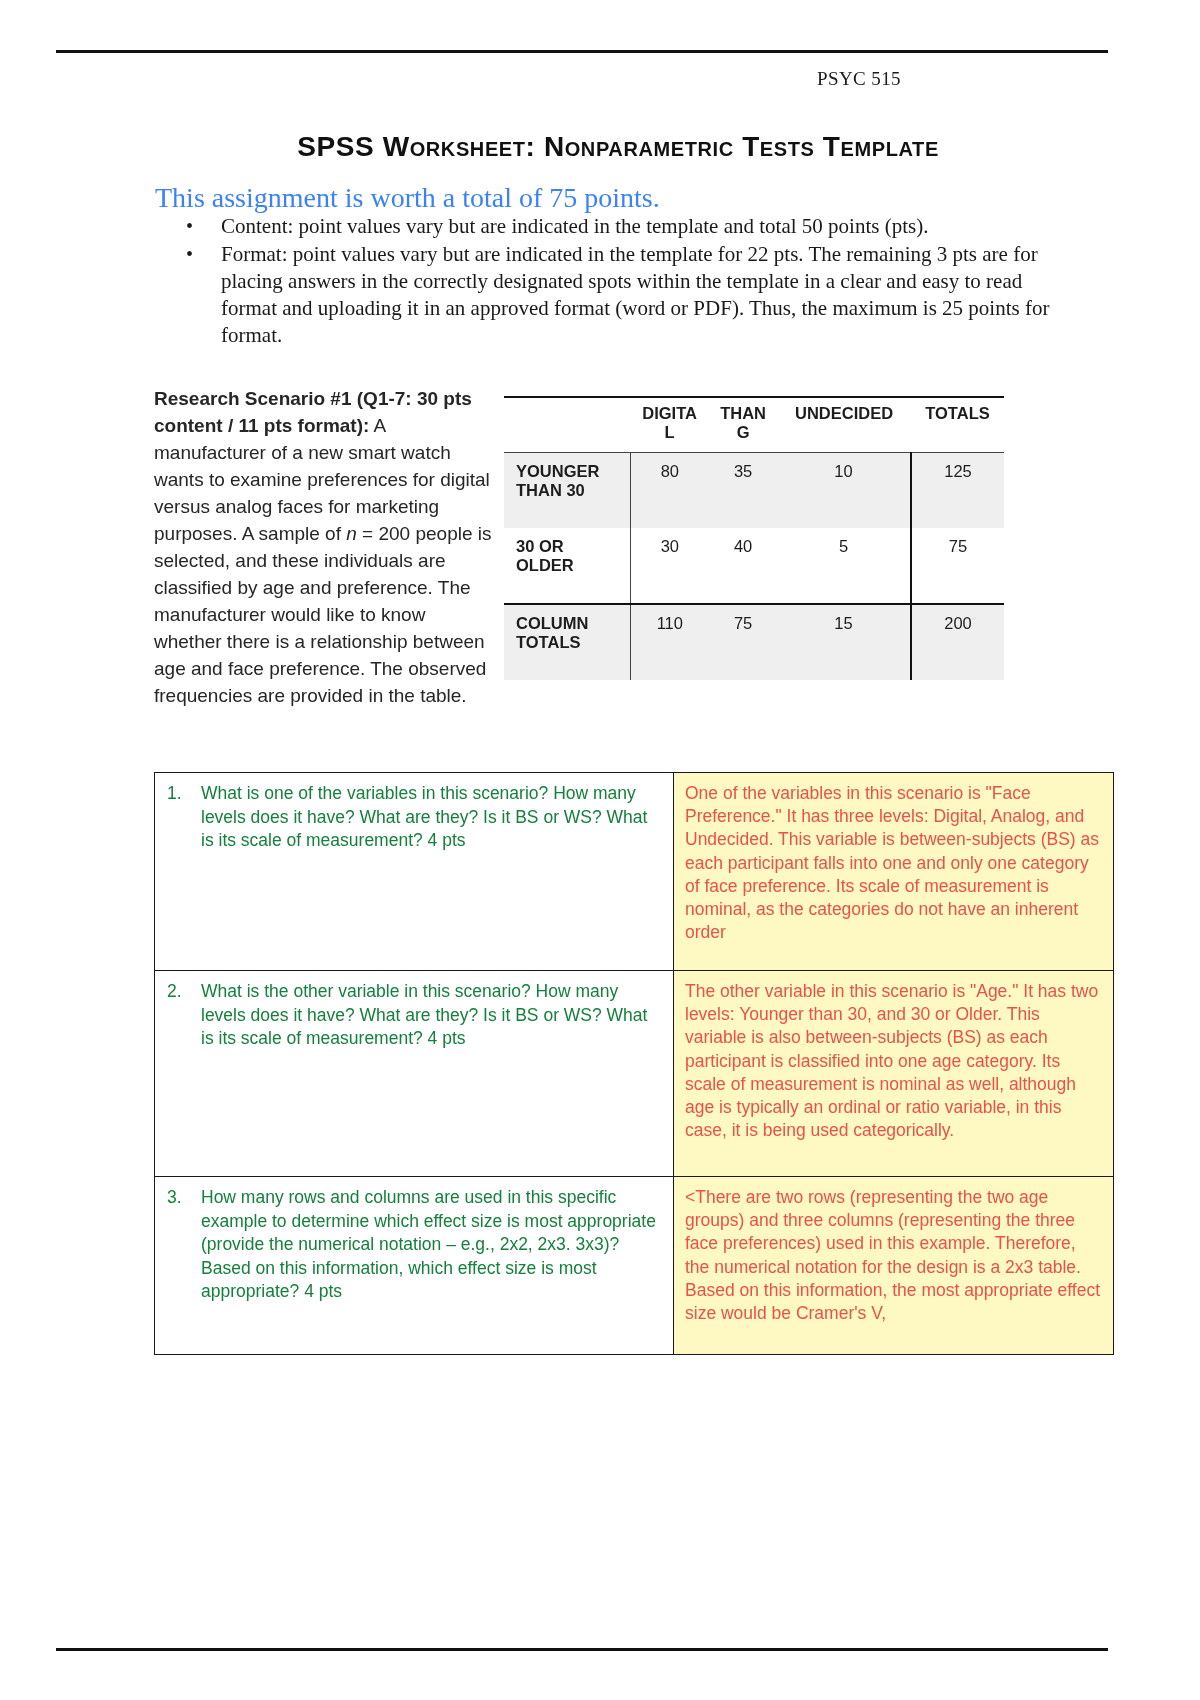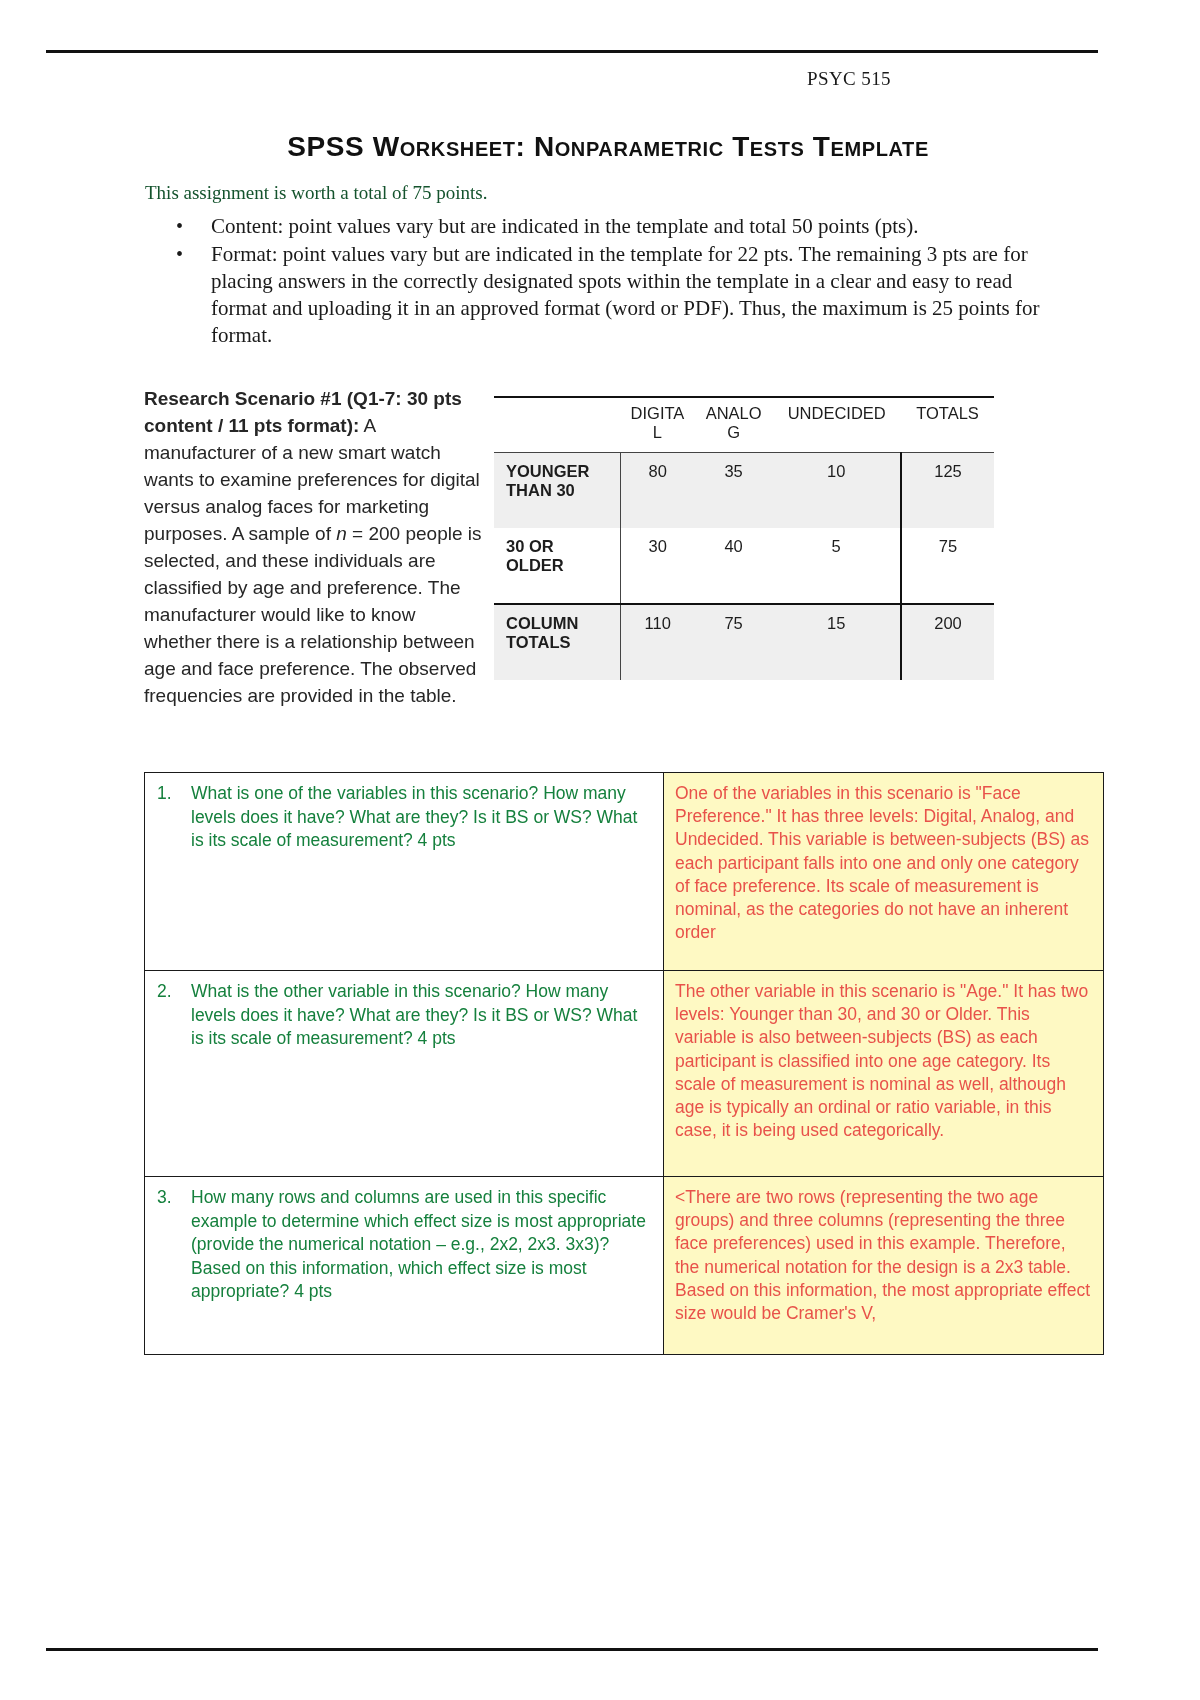--- a/index.html
+++ b/index.html
@@ -11,21 +11,21 @@
     width: 1200px;
     height: 1700px;
     position: relative;
     font-family: "Liberation Serif", "DejaVu Serif", serif;
     color: #000;
     overflow: hidden;
   }
 
   .page {
     position: absolute;
-    left: 8px; top: 0;
+    left: 18px; top: 0;
     width: 988px;
     height: 1700px;
     background: #fff;
   }
 
   
   .rule-top {
     position: absolute;
     left: 38px;
     top: 50px;
@@ -66,22 +66,22 @@
     font-variant: small-caps;
     letter-spacing: 0.6px;
     color: #111;
   }
 
   
   .intro-line {
     position: absolute;
     left: 137px;
     top: 182px;
-    font-size: 19px;
-    color: #14532d;
+    font-size: 28px;
+    color: #3b82f6;
     white-space: nowrap;
   }
 
   .bullets {
     position: absolute;
     left: 160px;
     top: 213px;
     width: 880px;
     margin: 0;
     padding: 0;
@@ -122,21 +122,21 @@
     position: absolute;
     left: 486px;
     top: 396px;
     width: 500px;
     border-collapse: collapse;
     font-family: "Liberation Sans", "DejaVu Sans", sans-serif;
     font-size: 16.5px;
     color: #1d1d1d;
   }
   .freq-table thead th {
-    font-weight: normal;
+    font-weight: bold;
     vertical-align: top;
     padding: 6px 4px 10px 4px;
     border: none;
   }
   .freq-table thead th.corner { width: 118px; }
   .freq-table thead tr { border-top: 2.5px solid #111; }
 
   .freq-table tbody td {
     vertical-align: top;
     padding: 9px 6px 28px 6px;
@@ -239,21 +239,21 @@
 
   <table class="freq-table">
     <thead>
       <tr>
         <th class="corner"></th>
         <th>
           <span class="wrapword">DIGITA</span>
           <span class="wrapword">L</span>
         </th>
         <th>
-          <span class="wrapword">ANALO</span>
+          <span class="wrapword">THAN</span>
           <span class="wrapword">G</span>
         </th>
         <th>
           <span class="wrapword">UNDECIDED</span>
         </th>
         <th class="totcol">
           <span class="wrapword">TOTALS</span>
         </th>
       </tr>
     </thead>

